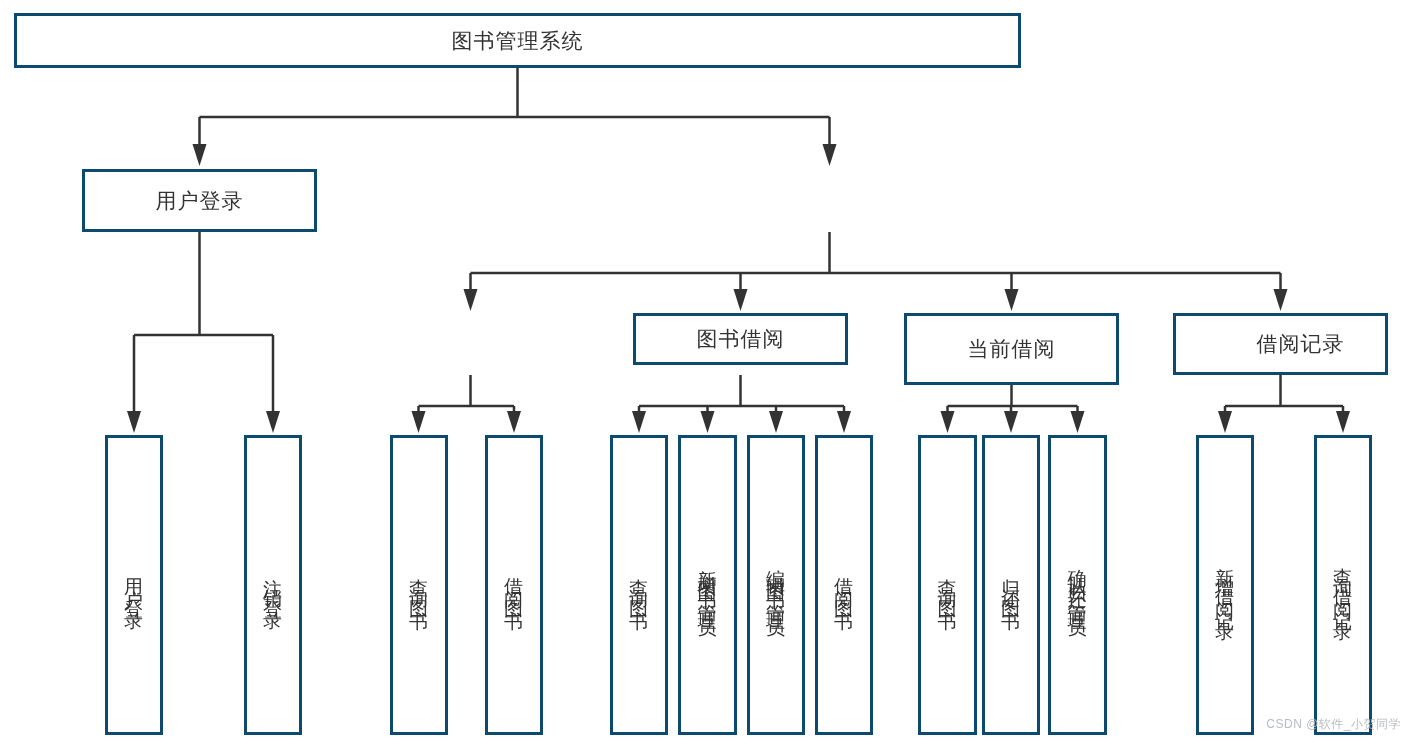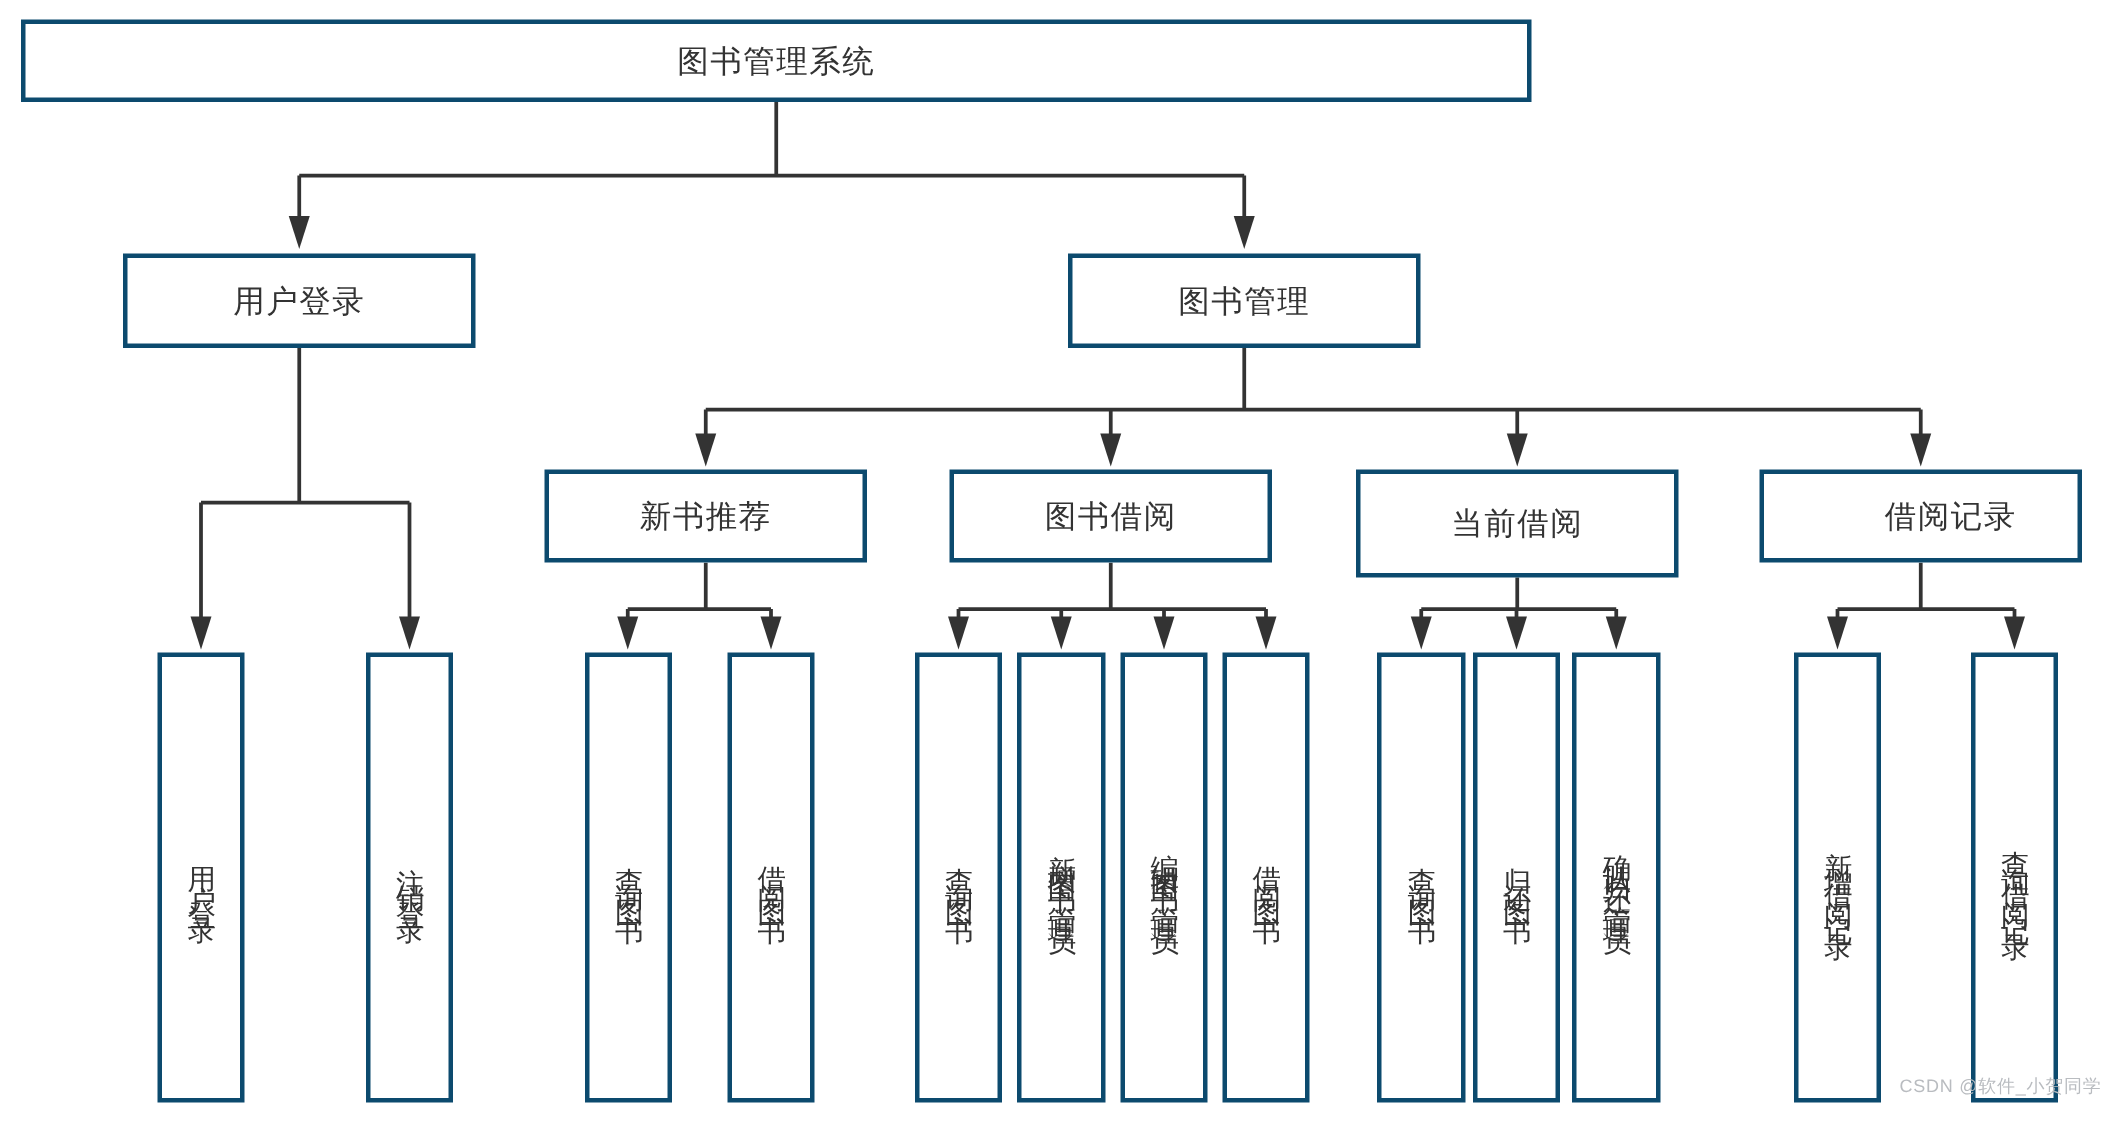--- a/index.html
+++ b/index.html
@@ -124,28 +124,22 @@
     </g>
   </svg>
 
   <div class="node h" style="left:14px; top:13px; width:1007px; height:55px;">
     <span>图书管理系统</span>
   </div>
 
   <div class="node h" style="left:82px; top:169px; width:235px; height:63px;">
     <span>用户登录</span>
   </div>
-  <div class="node h" style="left:712px; top:169px; width:235px; height:63px;">
-    <span>图书管理</span>
-  </div>
 
-  <div class="node h" style="left:363px; top:313px; width:215px; height:62px;">
-    <span>新书推荐</span>
-  </div>
-  <div class="node h" style="left:633px; top:313px; width:215px; height:62px;">
+  <div class="node h" style="left:633px; top:313px; width:215px; height:52px;">
     <span>图书借阅</span>
   </div>
   <div class="node h" style="left:904px; top:313px; width:215px; height:72px;">
     <span>当前借阅</span>
   </div>
   <div class="node h" style="left:1173px; top:313px; width:215px; height:62px;padding-left:40px;">
     <span>借阅记录</span>
   </div>
 
   <div class="node v" style="left:105px; top:435px; width:58px; height:300px;">

